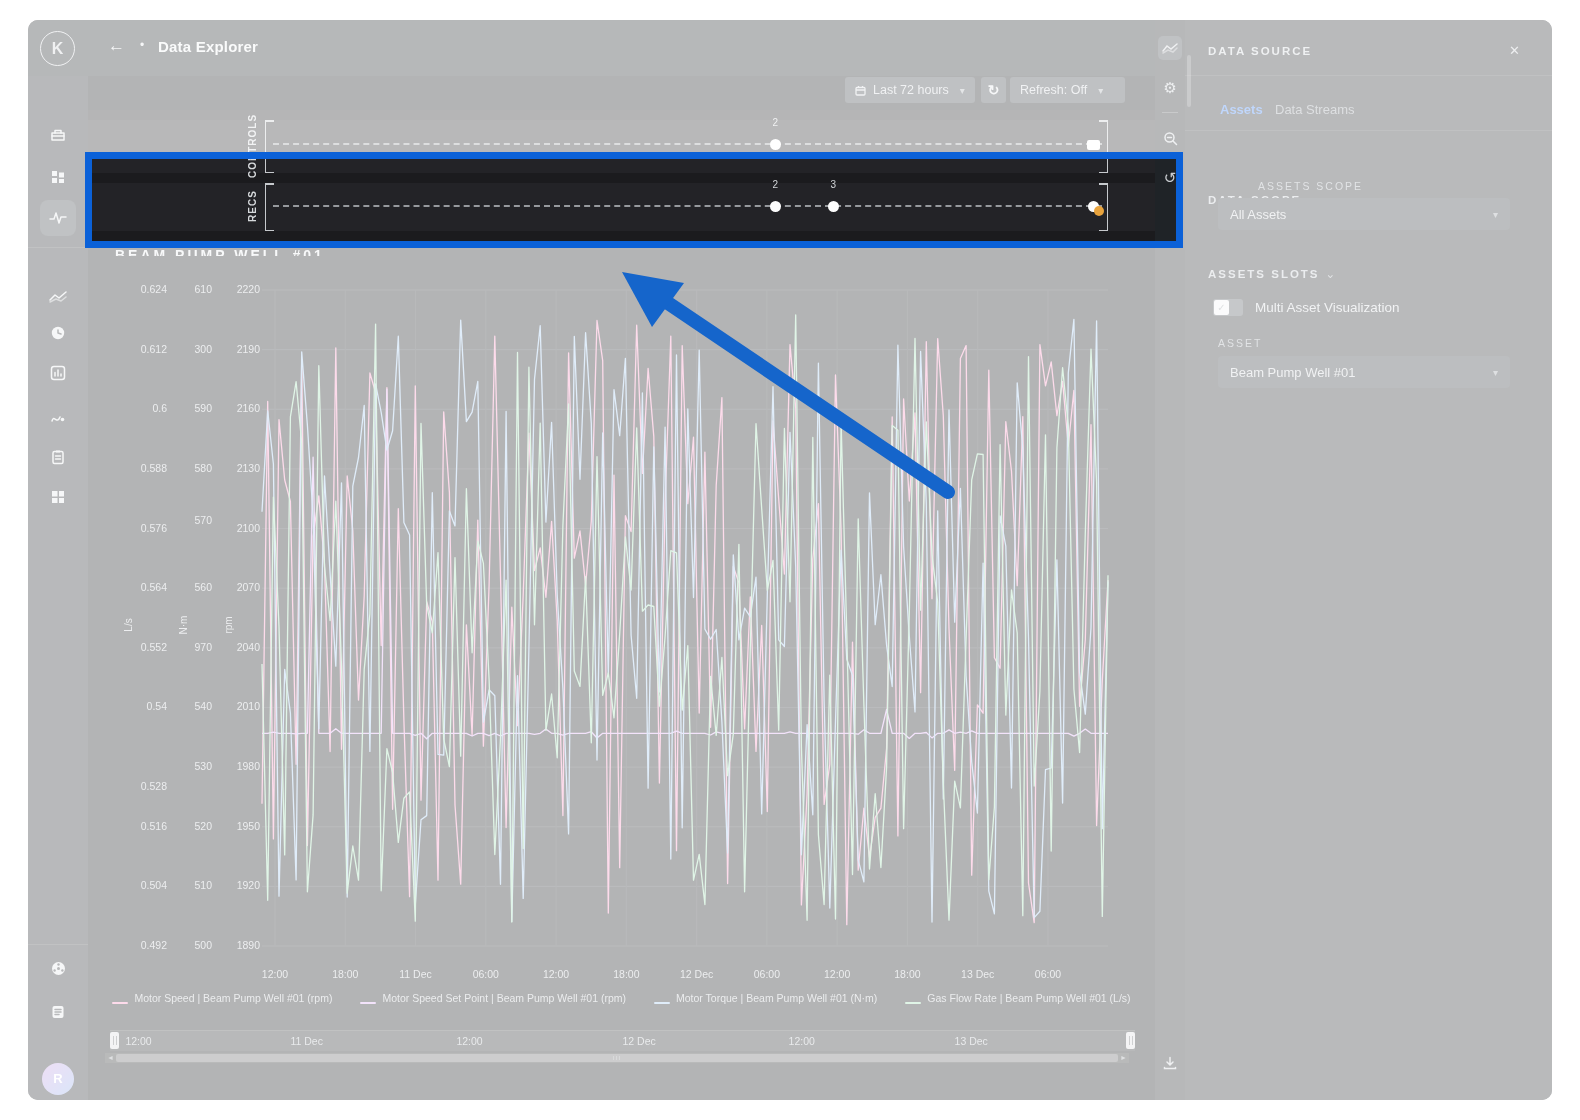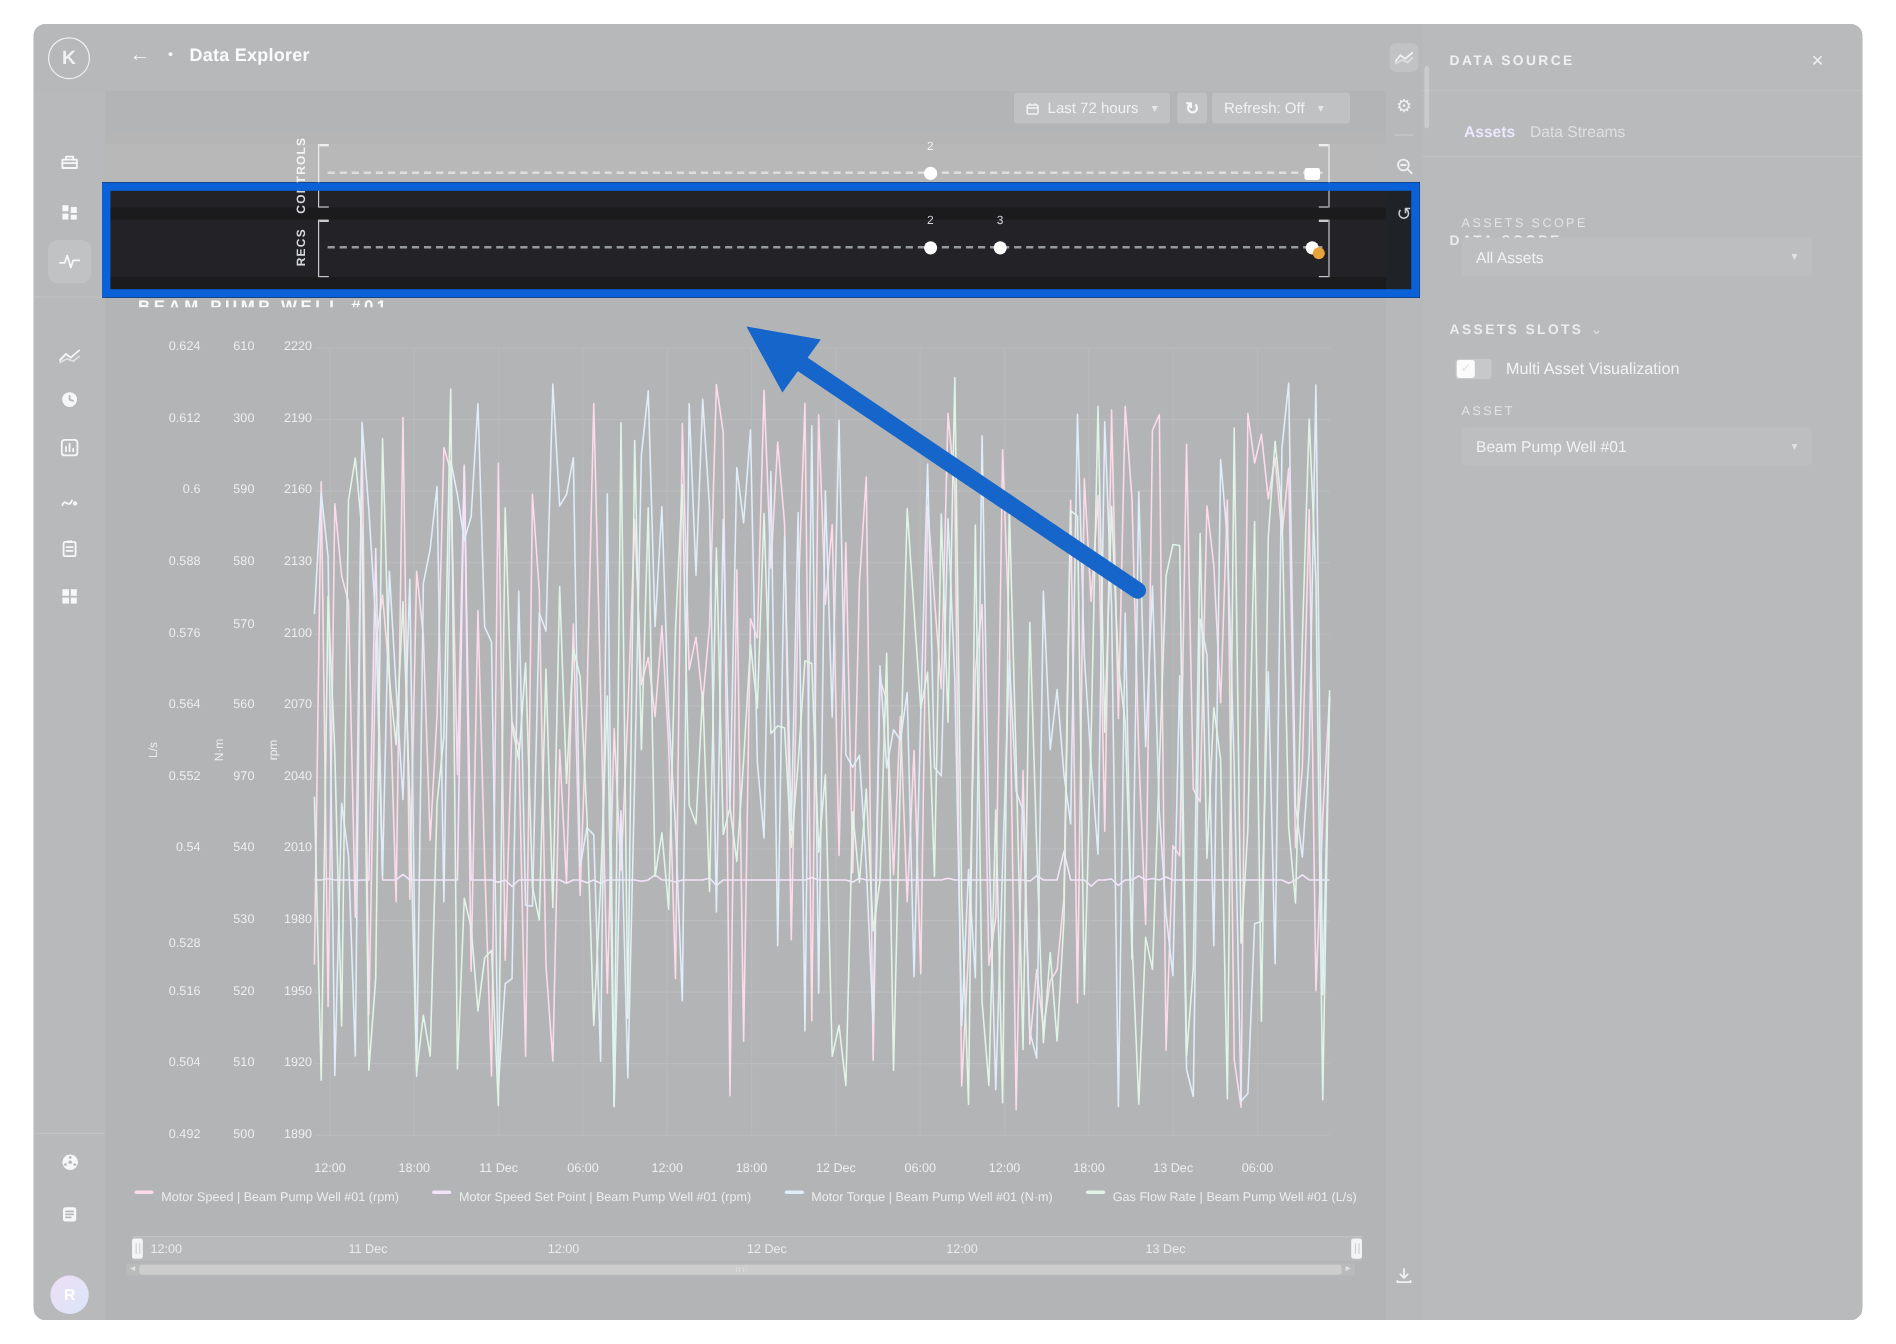--- a/index.html
+++ b/index.html
@@ -49,21 +49,21 @@
   .charttitleclip{position:absolute;left:27px;top:172px;height:8px;overflow:hidden;}
   .charttitleclip span{color:#e8ebee;font-size:14px;font-weight:bold;letter-spacing:3px;line-height:14px;display:block;}
   
   .ycol{position:absolute;top:207px;width:60px;text-align:right;}
   .ycol div{position:absolute;right:0;width:60px;color:#c7cbd0;font-size:10.5px;}
   .unitlabel{position:absolute;white-space:nowrap;color:#c7cbd0;font-size:10px;
              transform:translate(-50%,-50%) rotate(-90deg);}
   .xlabels div{position:absolute;top:892px;transform:translateX(-50%);color:#c7cbd0;font-size:10.5px;}
   
   .legend{position:absolute;left:0;top:916px;width:1067px;display:flex;justify-content:center;gap:28px;}
-  .legenditem{display:flex;align-items:flex-start;gap:6px;color:#c4c8cd;font-size:10.5px;}
+  .legenditem{display:flex;align-items:flex-end;gap:6px;color:#c4c8cd;font-size:10.5px;}
   .swatch{width:16px;height:2.5px;border-radius:2px;display:inline-block;}
   
   .scrub{position:absolute;left:22px;top:954px;width:1025px;height:20px;background:rgba(255,255,255,.07);
          border-top:1px solid rgba(255,255,255,.12);}
   .scrub .tlabel{position:absolute;top:4px;color:#bcc1c6;font-size:10.5px;}
   .handle{position:absolute;top:1px;width:9px;height:17px;background:#dcdee0;border-radius:2px;}
   .handle::before{content:"";position:absolute;left:2.5px;top:4px;width:1px;height:9px;background:#6a6e72;box-shadow:3px 0 0 #6a6e72;}
   .scrollbar{position:absolute;left:17px;top:977px;width:1024px;height:10px;background:rgba(255,255,255,.08);}
   .sthumb{position:absolute;left:11px;right:11px;top:1px;height:8px;background:rgba(255,255,255,.28);border-radius:2px;}
   .sgrip{position:absolute;left:50%;top:2px;width:9px;height:4px;margin-left:-4px;
@@ -76,21 +76,21 @@
   .rtool.active{background:#3b4147;}
   .rtool svg{stroke:#cdd1d5;fill:none;stroke-width:1.5;stroke-linecap:round;}
   .rtooldiv{position:absolute;left:7px;width:16px;height:1px;background:rgba(255,255,255,.25);}
   
   .panel{position:absolute;left:1157px;top:0;width:367px;height:1080px;background:#26292d;}
   .panelscroll{position:absolute;left:2px;top:35px;width:4px;height:52px;border-radius:2px;background:rgba(255,255,255,.25);}
   .paneltitle{position:absolute;left:23px;top:25px;color:#cdd2d6;font-size:11.5px;font-weight:bold;letter-spacing:2px;}
   .closex{position:absolute;right:32px;top:23px;color:#c9cdd1;font-size:13px;}
   .pdivider{position:absolute;left:0;width:367px;height:1px;background:rgba(255,255,255,.10);}
   .tab{position:absolute;top:82px;font-size:13px;color:#9aa0a6;}
-  .tab.active{color:#c4b5fd;font-weight:bold;}
+  .tab.active{color:#3b82f6;font-weight:bold;}
   .sectionhead{position:absolute;left:23px;color:#c2c7cc;font-size:11.5px;font-weight:bold;letter-spacing:2px;}
   .sectionhead .sc{font-weight:normal;margin-left:6px;color:#aab0b5;}
   .fieldlabel{position:absolute;left:33px;color:#a6acb2;font-size:10.5px;letter-spacing:2px;}
   .select{position:absolute;left:33px;width:292px;height:32px;background:#31363b;border-radius:4px;
           color:#d3d7db;font-size:13px;display:flex;align-items:center;padding:0 12px;box-sizing:border-box;}
   .select .caret{margin-left:auto;color:#9aa0a6;font-size:10px;}
   .toggle{position:absolute;left:28px;width:30px;height:17px;background:#50565c;border-radius:3px;}
   .toggleknob{position:absolute;left:1px;top:1px;width:15px;height:15px;background:#f2f3f4;border-radius:2px;
               color:#9aa0a6;font-size:10px;text-align:center;line-height:15px;}
   .togglelabel{position:absolute;left:70px;color:#d6dadd;font-size:13.5px;}
@@ -402,21 +402,21 @@
     <div class="closex">✕</div>
     <div class="pdivider" style="top:55px;"></div>
 
     <div class="tab active" style="left:35px;">Assets</div>
     <div class="tab" style="left:90px;">Data Streams</div>
     <div class="pdivider" style="top:110px;"></div>
 
     <div class="sectionhead" style="top:125px;margin-top:48px;">
       <span>DATA SCOPE</span><span class="sc">⌄</span>
     </div>
-    <div class="fieldlabel" style="top:160px;">ASSETS SCOPE</div>
+    <div class="fieldlabel" style="top:160px;margin-left:40px;">ASSETS SCOPE</div>
     <div class="select" style="top:178px;">
       <span>All Assets</span>
       <span class="caret">▾</span>
     </div>
 
     <div class="sectionhead" style="top:247px;">
       <span>ASSETS SLOTS</span><span class="sc">⌄</span>
     </div>
     <div class="toggle" style="top:279px;">
       <div class="toggleknob">✓</div>

